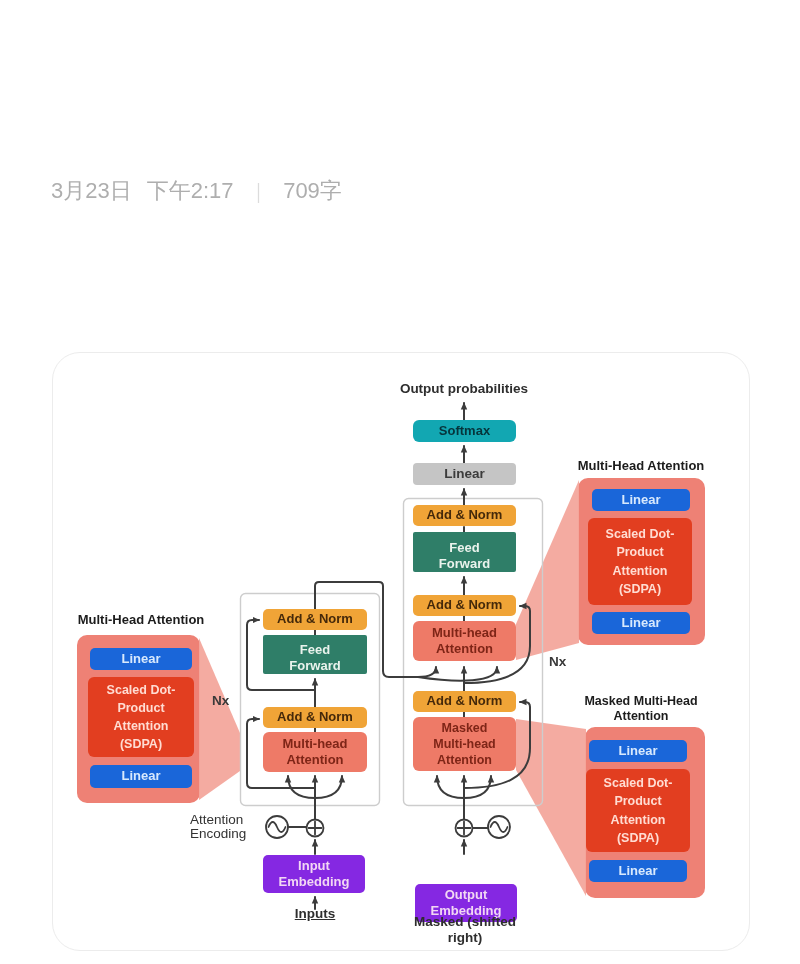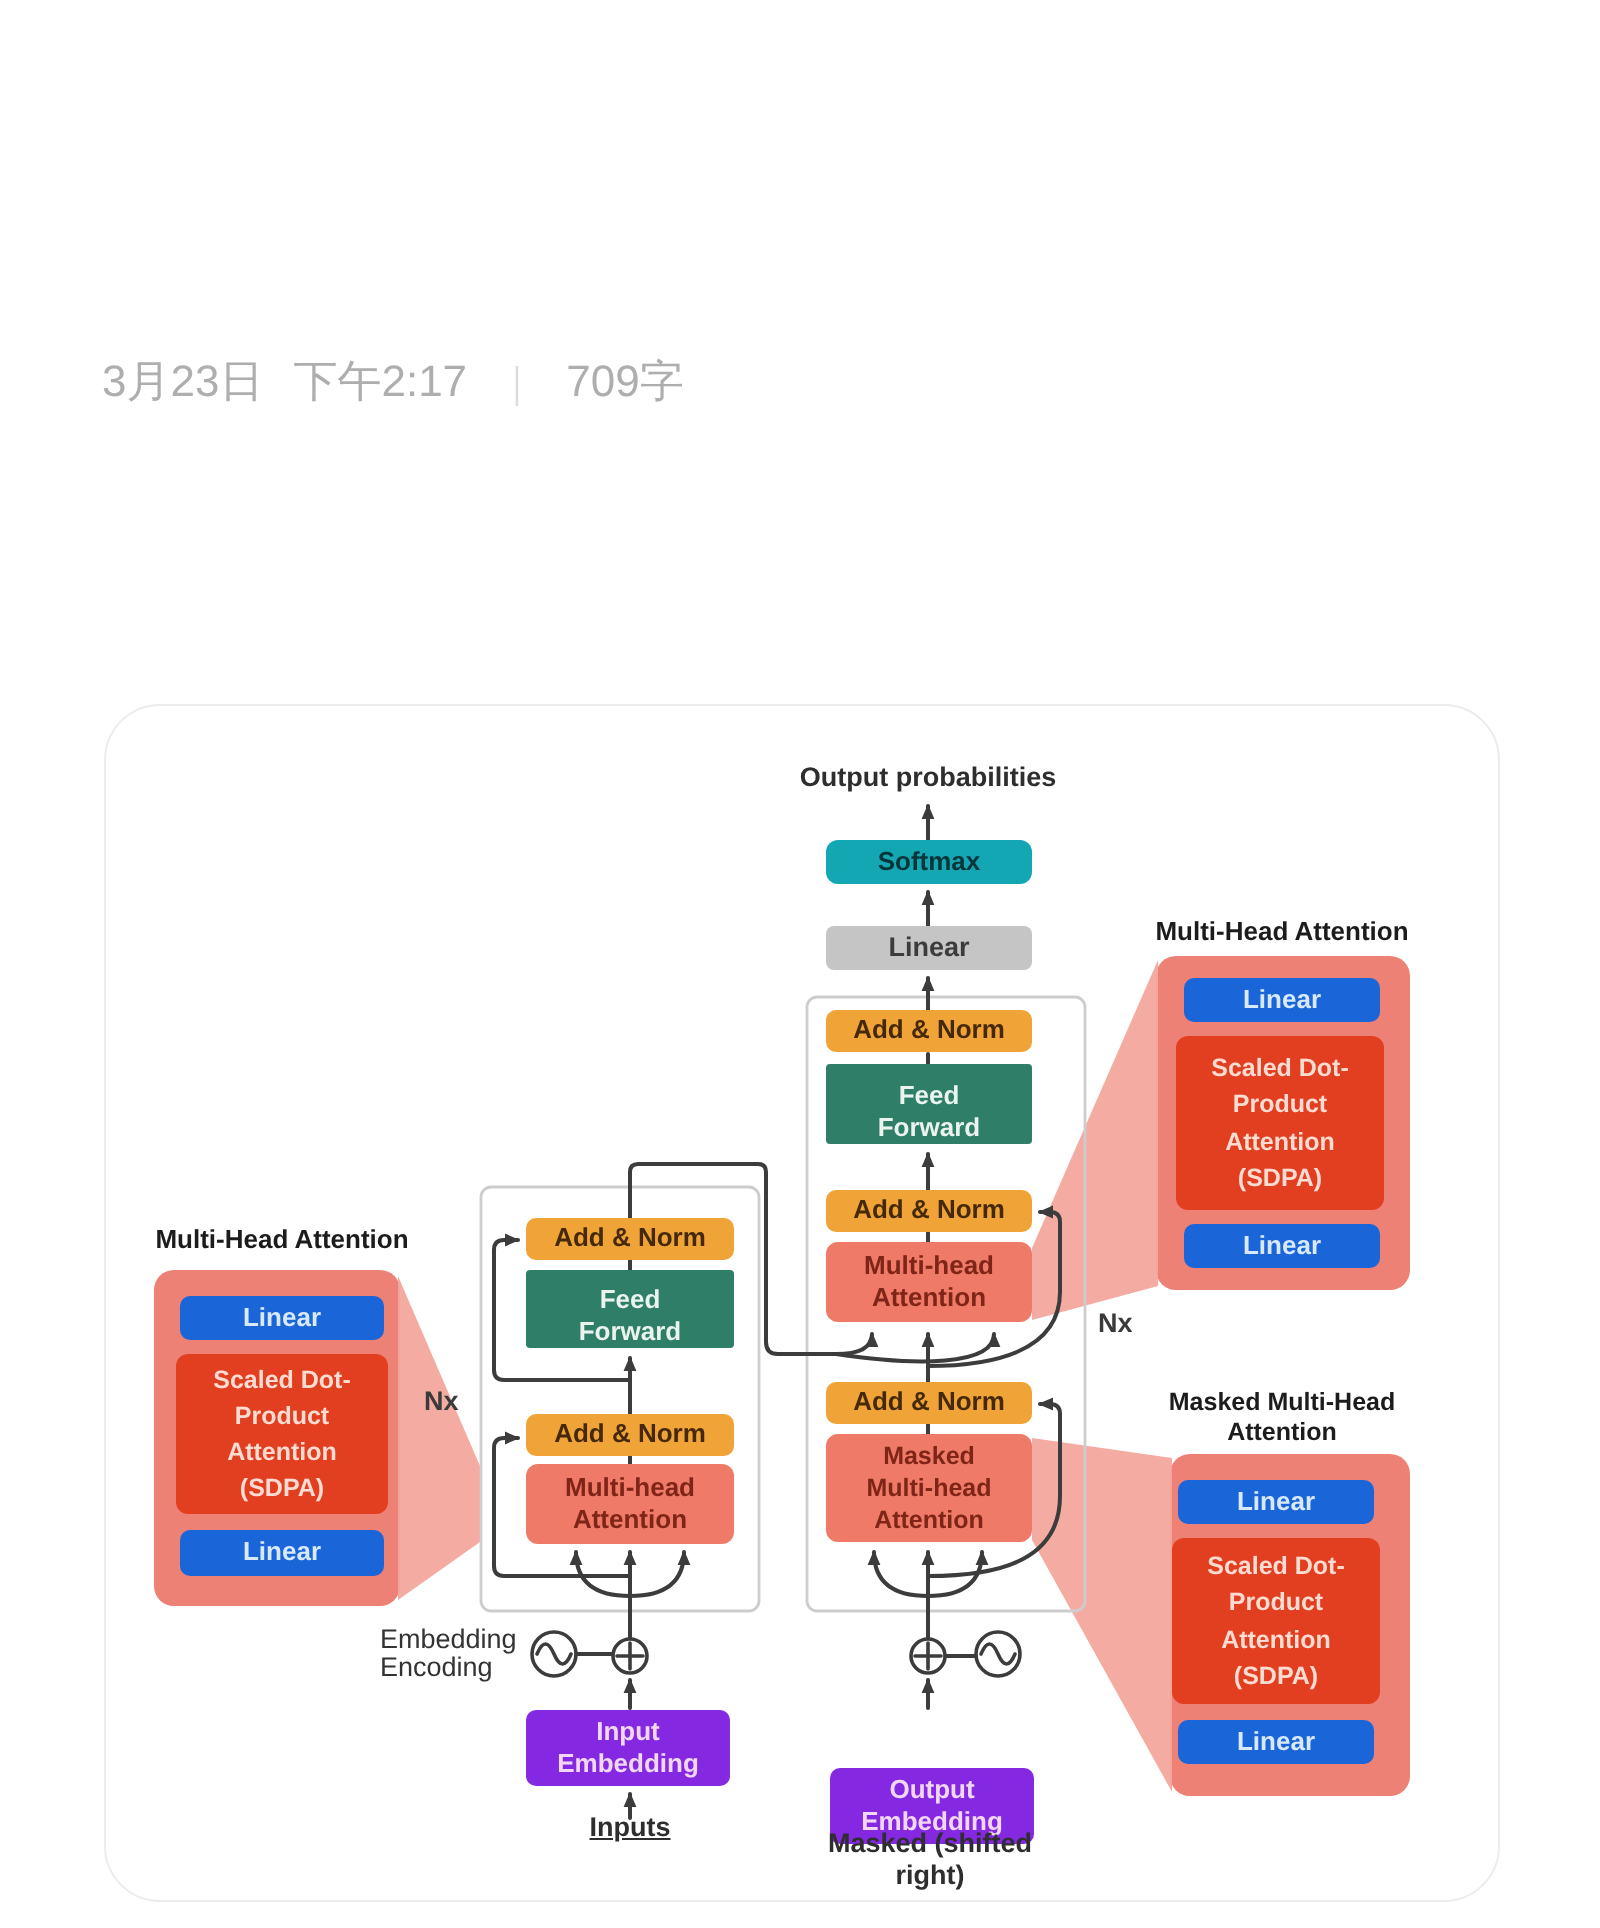--- a/index.html
+++ b/index.html
@@ -214,15 +214,15 @@
 <div class="bx blue" style="left:589px;top:860px;width:98px;height:22px;">
     <span>Linear</span>
   </div>
 
 <div class="lbl outprob" style="left:389px;top:381px;width:150px;">Output probabilities</div>
 <div class="lbl ptitle" style="left:62px;top:612px;width:158px;">Multi-Head Attention</div>
 <div class="lbl ptitle" style="left:566px;top:458px;width:150px;">Multi-Head Attention</div>
 <div class="lbl ptitle" style="left:573px;top:694px;width:136px;font-size:12.5px;">Masked Multi-Head Attention</div>
 <div class="lbl nx" style="left:212px;top:693px;">Nx</div>
 <div class="lbl nx" style="left:549px;top:654px;">Nx</div>
-<div class="lbl posenc" style="left:190px;top:813px;width:72px;">Embedding Encoding</div>
+<div class="lbl posenc" style="left:190px;top:813px;width:72px;">Attention Encoding</div>
 <div class="lbl io" style="left:265px;top:906px;width:100px;text-decoration:underline;">Inputs</div>
 <div class="lbl io" style="left:410px;top:914px;width:110px;">Masked (shifted right)</div>
 
 </body></html>

